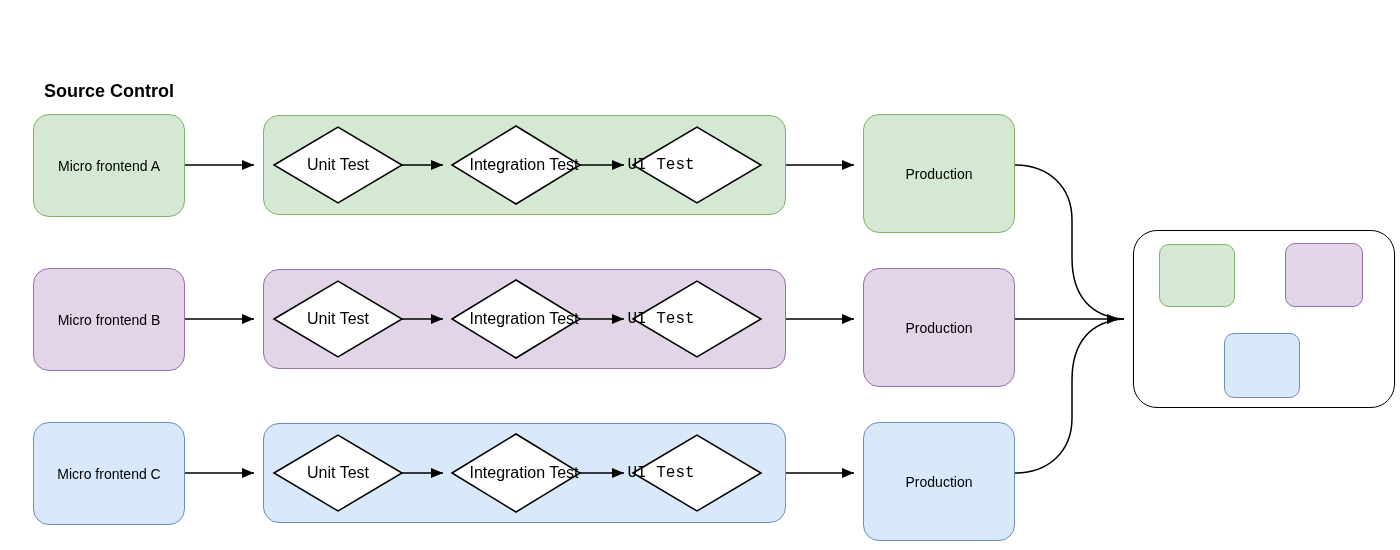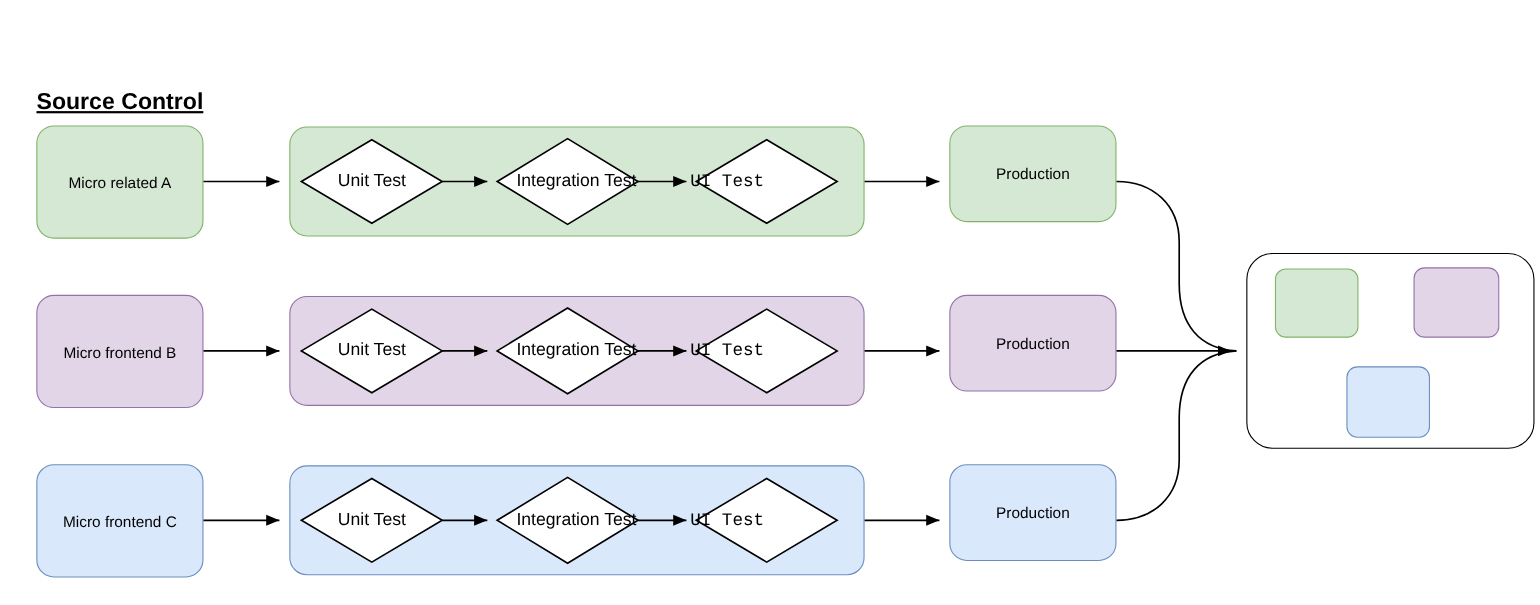--- a/index.html
+++ b/index.html
@@ -8,46 +8,45 @@
     width: 1400px;
     height: 550px;
     background: #ffffff;
     font-family: "Liberation Sans", sans-serif;
     color: #000000;
     overflow: hidden;
   }
   .hdr {
     position: absolute;
     font-weight: bold;
-    font-size: 21px;
+    font-size: 18px;
     text-align: center;
     z-index: 3;
     white-space: nowrap;
-    text-decoration: underline;
   }
   #hdr-source   { left: 33px;   top: 81px;  width: 152px; }
   #hdr-pipeline { left: 263px;  top: 81px;  width: 508px; }
   #hdr-composed { left: 1133px; top: 190px; width: 254px; }
 
   .box {
     position: absolute;
     border: 1.5px solid #999;
     border-radius: 16px;
     display: flex;
     align-items: center;
     justify-content: center;
     font-size: 14px;
     box-sizing: border-box;
     z-index: 1;
   }
   .row { position: absolute; left: 0; top: 0; }
 
   .source-box     { left: 33px;  width: 152px; height: 103px; }
   .pipeline-box   { left: 263px; width: 523px; height: 100px; }
-  .production-box { left: 863px; width: 152px; height: 88px; }
+  .production-box { left: 863px; width: 152px; height: 119px; }
 
   .row-a .source-box, .row-a .production-box { top: 114px; }
   .row-a .pipeline-box { top: 115px; }
   .row-b .source-box, .row-b .production-box { top: 268px; }
   .row-b .pipeline-box { top: 269px; }
   .row-c .source-box, .row-c .production-box { top: 422px; }
   .row-c .pipeline-box { top: 423px; }
 
   svg.overlay {
     position: absolute;
@@ -92,21 +91,21 @@
 </style>
 </head>
 <body>
 
 <div class="canvas">
 
   <div class="hdr" id="hdr-source">Source Control</div>
 
   <div class="row row-a">
     <div class="box source-box" style="background-color: rgb(213, 232, 212); border-color: rgb(130, 179, 102);">
-      <span>Micro related A</span>
+      <span>Micro frontend A</span>
     </div>
     <div class="box pipeline-box" style="background-color: rgb(213, 232, 212); border-color: rgb(130, 179, 102);"></div>
     <div class="box production-box" style="background-color: rgb(213, 232, 212); border-color: rgb(130, 179, 102);">
       <span>Production</span>
     </div>
     <span class="diamond-label dl-unit">Unit Test</span>
     <span class="diamond-label dl-integ">Integration Test</span>
     <span class="diamond-label dl-ui">UI Test</span>
   </div>
 

